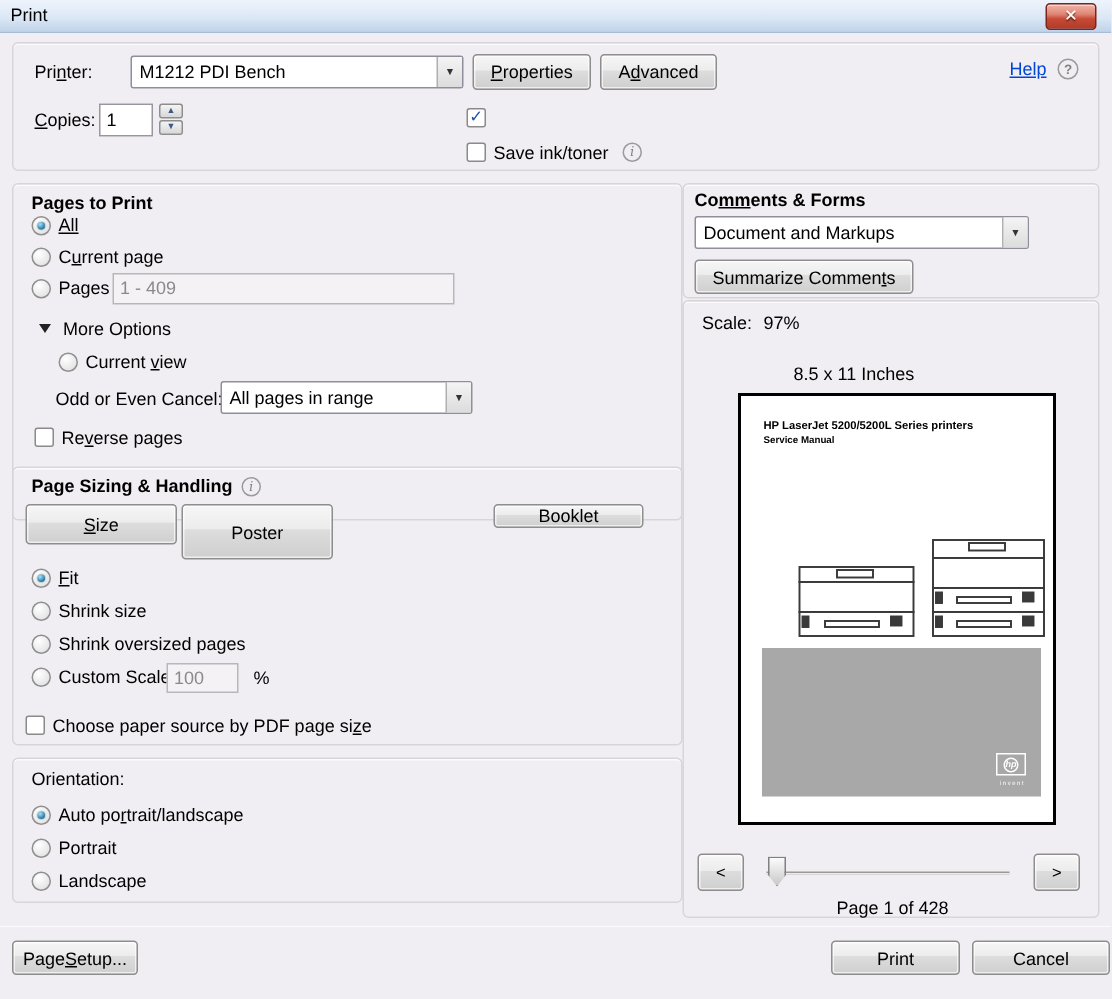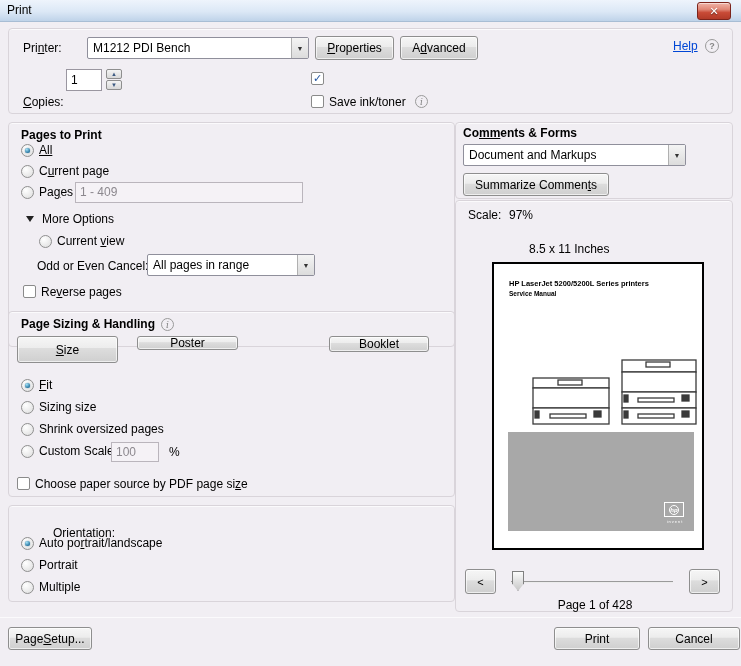--- a/index.html
+++ b/index.html
@@ -142,21 +142,21 @@
   <div class="lbl" style="left:14px;top:12px;">Pri<u>n</u>ter:</div>
   <div class="combo" style="left:78px;top:8px;width:222px;height:22px;">
     <span class="val">M1212 PDI Bench</span>
     <span class="arrowbox">▼</span>
   </div>
   <div class="btn" style="left:306px;top:7px;width:79px;height:24px;"><u>P</u>roperties</div>
   <div class="btn" style="left:391px;top:7px;width:78px;height:24px;">A<u>d</u>vanced</div>
   <div class="helplink" style="left:664px;top:10px;">Help</div>
   <div class="circleicon" style="left:696px;top:10px;width:14px;height:14px;line-height:13px;font-family:'Liberation Sans',sans-serif;font-weight:bold;">?</div>
 
-  <div class="lbl" style="left:14px;top:44px;margin-top:22px;"><u>C</u>opies:</div>
+  <div class="lbl" style="left:14px;top:44px;"><u>C</u>opies:</div>
   <input class="tinput" style="left: 57px; top: 40px; width: 36px; height: 22px;" value="1">
   <div class="spinner" style="left:97px;top:40px;">
     <div class="sp" style="top:0;">▲</div>
     <div class="sp" style="top:11px;">▼</div>
   </div>
 
   <div class="checkbox" style="left:302px;top:43px;">✓</div>
   <div class="checkbox" style="left:302px;top:66px;"></div>
   <div class="lbl" style="left:320px;top:66px;">Save ink/toner</div>
   <div class="circleicon" style="left:406px;top:66px;font-style:italic;">i</div>
@@ -189,52 +189,52 @@
 
   <div class="checkbox" style="left:14px;top:162px;"></div>
   <div class="lbl" style="left:32px;top:162px;">Re<u>v</u>erse pages</div>
 </div>
 
 <div class="groupbox" style="left:8px;top:311px;width:447px;height:186px;">
   <div class="lbl bold" style="left:12px;top:5px;">Page Sizing &amp; Handling</div>
   <div class="circleicon" style="left:152px;top:6px;font-style:italic;">i</div>
 
   <div class="btn" style="left:8px;top:24px;width:101px;height:27px;"><u>S</u>ize</div>
-  <div class="btn" style="left:128px;top:24px;width:101px;height:14px;">Poster</div>
+  <div class="btn" style="left:112px;top:24px;width:101px;height:37px;">Poster</div>
   <div class="btn" style="left:320px;top:24px;width:100px;height:16px;">Booklet</div>
 
   <div class="radio sel" style="left:12px;top:67px;"></div>
   <div class="lbl" style="left:30px;top:66px;"><u>F</u>it</div>
 
   <div class="radio" style="left:12px;top:89px;"></div>
-  <div class="lbl" style="left:30px;top:88px;">Sizing size</div>
+  <div class="lbl" style="left:30px;top:88px;">Shrink size</div>
 
   <div class="radio" style="left:12px;top:111px;"></div>
   <div class="lbl" style="left:30px;top:110px;">Shrink oversized pages</div>
 
   <div class="radio" style="left:12px;top:133px;"></div>
   <div class="lbl" style="left:30px;top:132px;">Custom Scale:</div>
   <div class="dinput" style="left:102px;top:130px;width:48px;height:20px;">100</div>
   <div class="lbl" style="left:160px;top:133px;">%</div>
 
   <div class="checkbox" style="left:8px;top:165px;"></div>
   <div class="lbl" style="left:26px;top:165px;">Choose paper source by PDF page si<u>z</u>e</div>
 </div>
 
 <div class="groupbox" style="left:8px;top:505px;width:447px;height:97px;">
-  <div class="lbl" style="left:12px;top:20px;margin-left:32px;">Orientation:</div>
+  <div class="lbl" style="left:12px;top:6px;">Orientation:</div>
 
   <div class="radio sel" style="left:12px;top:31px;"></div>
   <div class="lbl" style="left:30px;top:30px;">Auto po<u>r</u>trait/landscape</div>
 
   <div class="radio" style="left:12px;top:53px;"></div>
   <div class="lbl" style="left:30px;top:52px;">Portrait</div>
 
   <div class="radio" style="left:12px;top:75px;"></div>
-  <div class="lbl" style="left:30px;top:74px;">Multiple</div>
+  <div class="lbl" style="left:30px;top:74px;">Landscape</div>
 </div>
 
 <div class="groupbox" style="left:455px;top:122px;width:278px;height:77px;">
   <div class="lbl bold" style="left:7px;top:3px;">Co<u>mm</u>ents &amp; Forms</div>
   <div class="combo" style="left:7px;top:21px;width:223px;height:22px;">
     <span class="val">Document and Markups</span>
     <span class="arrowbox">▼</span>
   </div>
   <div class="btn" style="left:7px;top:50px;width:146px;height:23px;">Summarize Commen<u>t</u>s</div>
 </div>

